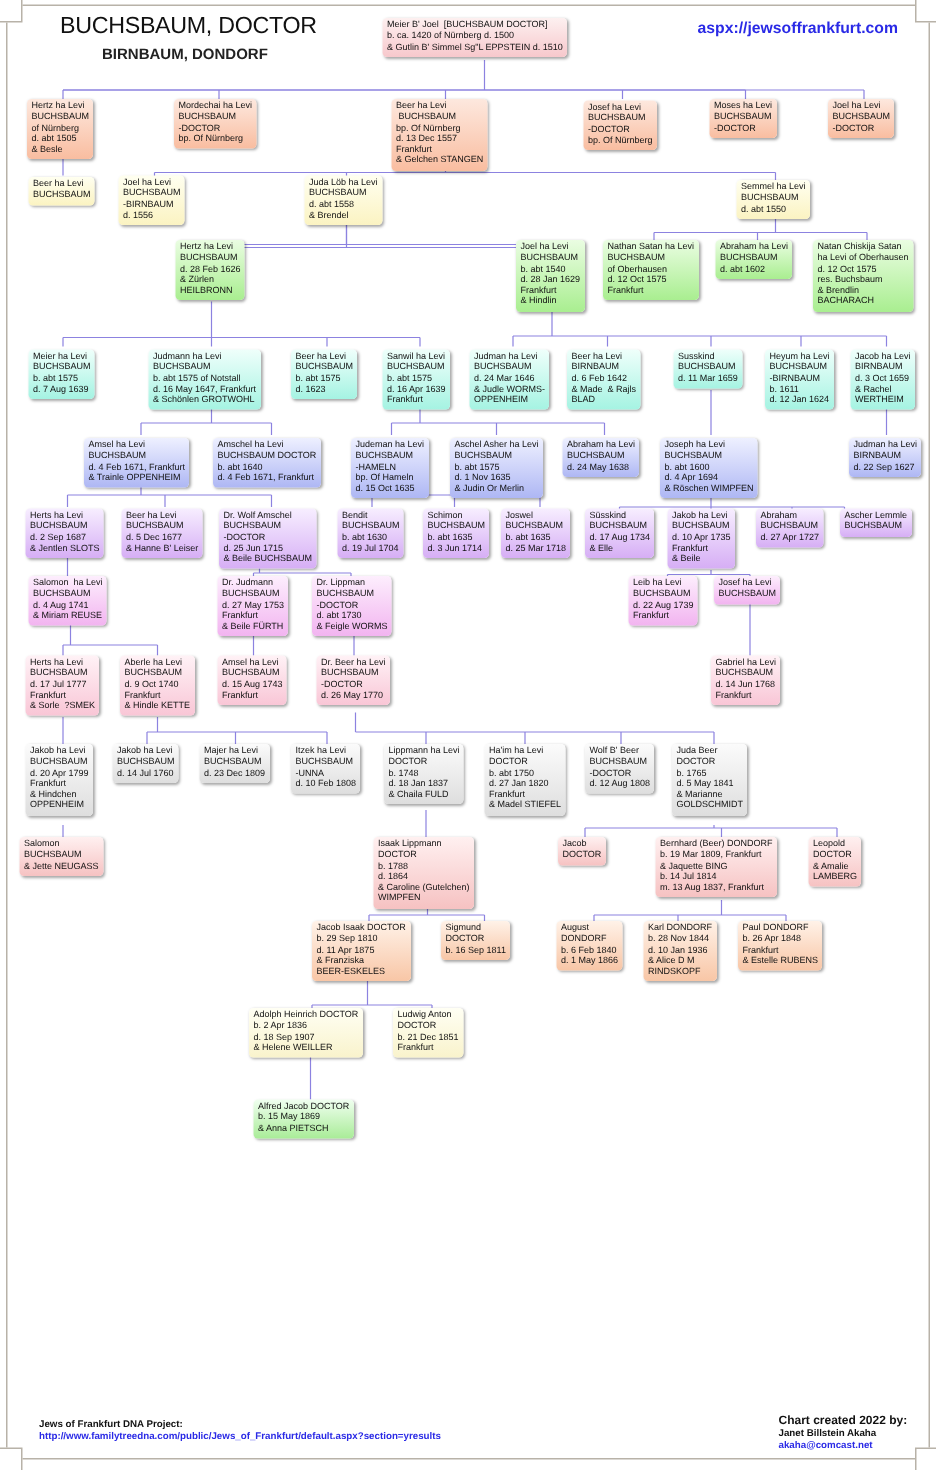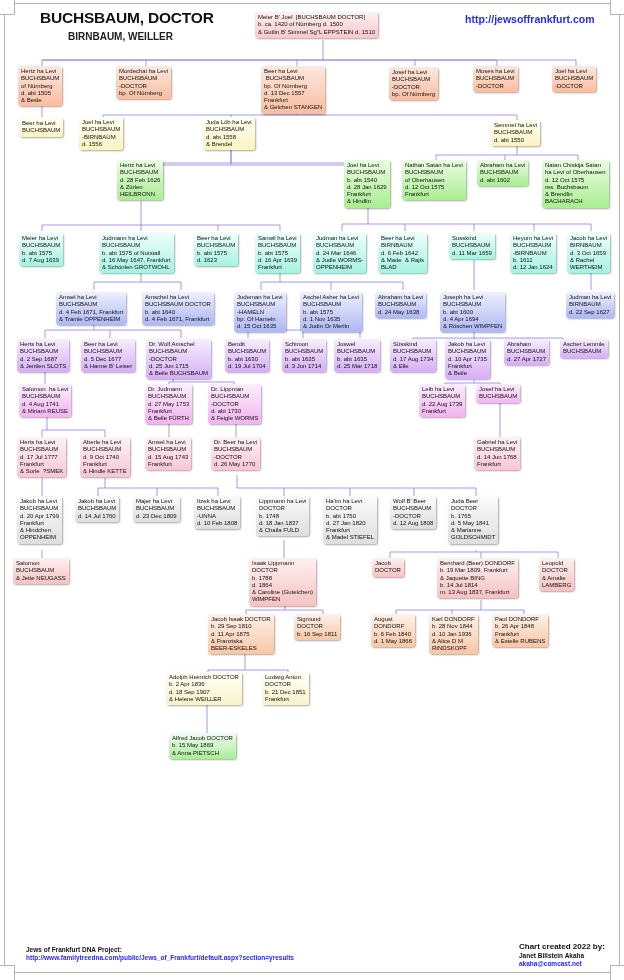--- a/index.html
+++ b/index.html
@@ -1,20 +1,20 @@
 <!DOCTYPE html>
 <html><head>
 <meta charset="utf-8">
 <style>
   html, body { margin:0; padding:0; }
   body { width:624px; height:980px; position:relative; background:#fff; overflow:hidden; font-family:"Liberation Sans", sans-serif; }
   .frame { position:absolute; border:1px solid #b8b2a8; }
   .frame.outer { left:4px; top:3px; width:614px; height:968px; }
   .corner { position:absolute; width:14px; height:14px; border:1px solid #b8b2a8; background:#fff; }
-  .title { position:absolute; left:40px; top:9px; font-size:15.5px; font-weight:bold; color:#111; letter-spacing:-0.2px; }
+  .title { position:absolute; left:40px; top:9px; font-size:15.5px; font-weight:normal; color:#111; letter-spacing:-0.2px; }
   .subtitle { position:absolute; left:68px; top:31px; font-size:10px; font-weight:bold; color:#222; }
   .site-link { position:absolute; left:465px; top:13px; font-size:10.5px; font-weight:bold; color:#2a2ae6; text-decoration:none; }
   svg.lines { position:absolute; left:0; top:0; }
   .node { position:absolute; font-size:6px; line-height:7.3px; color:#111; padding:2px 3px; border-radius:3px; box-shadow:1px 1px 2px rgba(0,0,0,0.35); white-space:pre; box-sizing:border-box; }
   .c-salmon { background:linear-gradient(#fde8de,#f9bda0); }
   .c-pink { background:linear-gradient(#fdf0f0,#f7c8cc); }
   .c-yellow { background:linear-gradient(#fffff0,#fbf3c2); }
   .c-green { background:linear-gradient(#eafde2,#a9ee90); }
   .c-aqua { background:linear-gradient(#effffb,#a5f3e2); }
   .c-blue { background:linear-gradient(#eef0ff,#aeb7f4); }
@@ -35,22 +35,22 @@
 </head>
 <body>
 
 <div class="frame outer"></div>
 <div class="corner" style="left:-1px;top:-1px;"></div>
 <div class="corner" style="left:610px;top:-1px;"></div>
 <div class="corner" style="left:-1px;top:965px;"></div>
 <div class="corner" style="left:610px;top:965px;"></div>
 
 <div class="title">BUCHSBAUM, DOCTOR</div>
-<div class="subtitle">BIRNBAUM, WEILLER</div>
-<a class="site-link">http://jewsoffrankfurt.com</a>
+<div class="subtitle">BIRNBAUM, DONDORF</div>
+<a class="site-link">aspx://jewsoffrankfurt.com</a>
 
 <svg class="lines" width="624" height="980">
   <g stroke="#8c82e0" stroke-width="0.8" fill="none">
 
     <path d="M323 40 V60 M42 60 H497 M42 60 V66 M146 60 V66 M297 60 V66 M415 60 V66 M497 60 V66 M576 60 V66"></path>
     <path d="M42 60 H576"></path>
 
     <path d="M42 106 V117"></path>
     <path d="M297 108 V115 M103 115 H517 M103 115 V118 M231 115 V118 M517 115 V120"></path>
 

